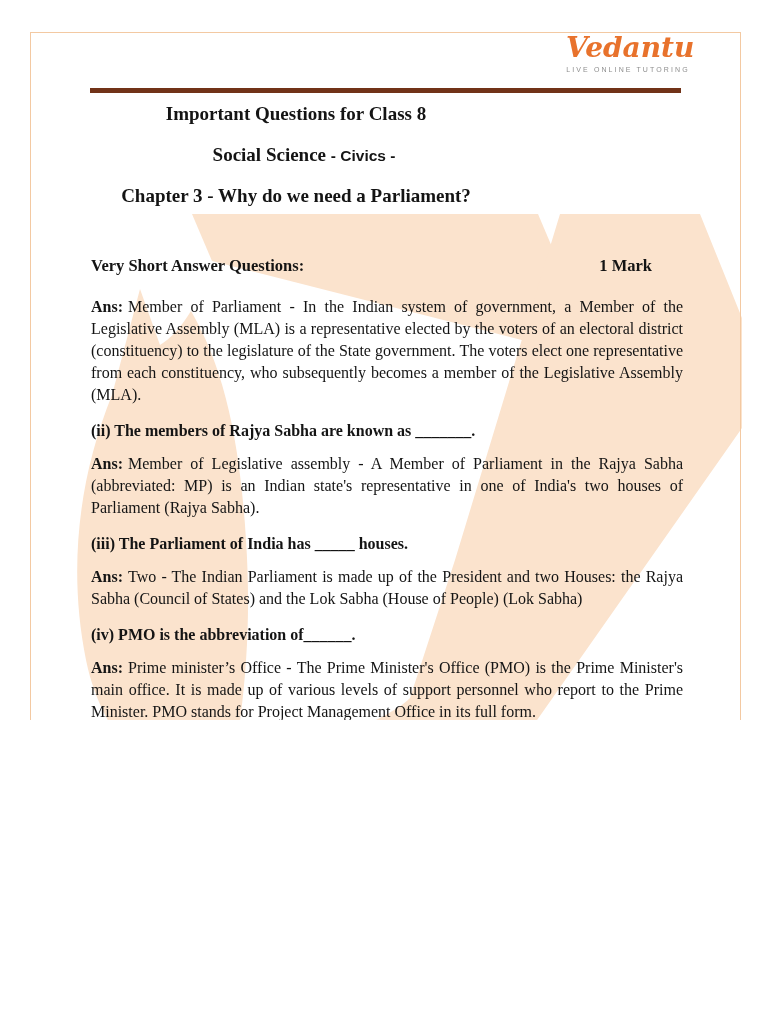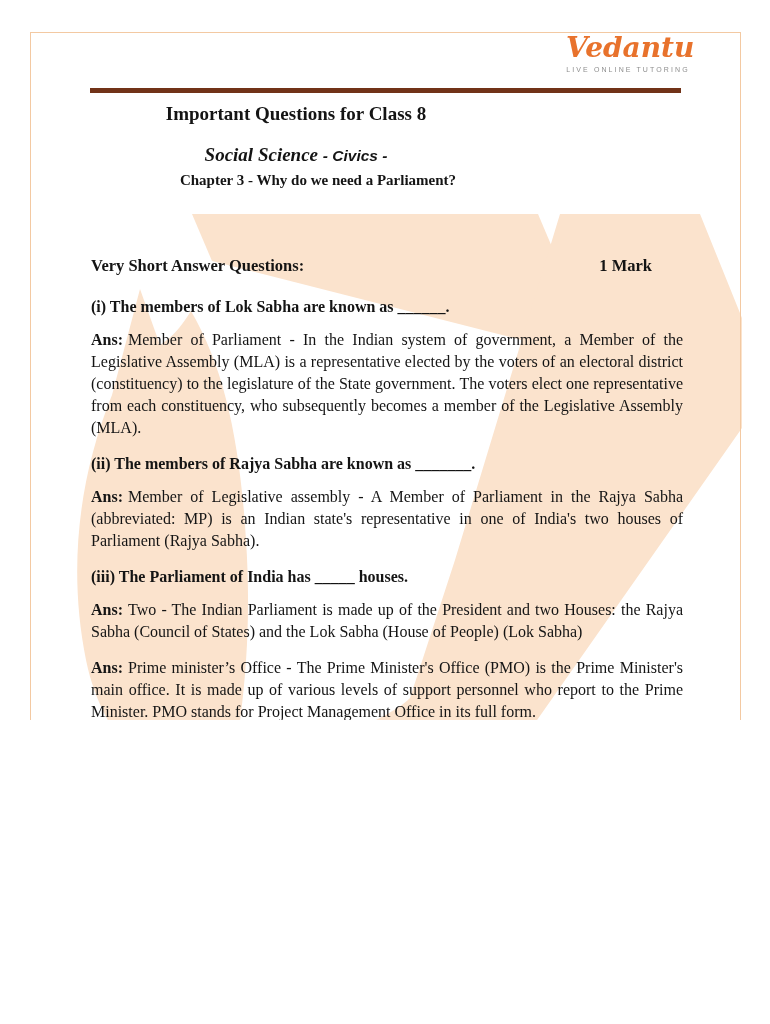--- a/index.html
+++ b/index.html
@@ -20,23 +20,23 @@
     font-size:28px;line-height:30px;color:var(--brand-orange,#e8722c);letter-spacing:0px;
   }
   .logo .tagline{
     font-family:"Liberation Sans",sans-serif;font-size:7px;letter-spacing:2.1px;
     color:var(--tagline-gray,#8e8e8e);margin-top:3px;white-space:nowrap;
   }
   .rule{position:absolute;left:90px;top:88px;width:591px;height:5px;background:var(--rule-brown,#713318);}
 
   .titles{position:absolute;left:91px;top:0;width:592px;text-align:center;font-weight:bold;}
   .t1{position:absolute;left:0;top:103px;width:592px;font-size:19px;}
-  .t2{position:absolute;left:0;top:144px;width:592px;font-size:19px;font-style:italic;}
+  .t2{position:absolute;left:8px;top:144px;width:592px;font-size:19px;}
   .t2 .suffix{font-family:"Liberation Sans",sans-serif;font-size:15.5px;}
-  .t3{position:absolute;left:0;top:172px;width:592px;font-size:15px;padding-left:22px;}
+  .t3{position:absolute;left:0;top:185px;width:592px;font-size:19px;}
 
   .body-col{position:absolute;left:91px;top:255px;width:592px;font-size:16px;line-height:22px;}
   .secrow{display:flex;justify-content:space-between;font-weight:bold;font-size:16.5px;margin:0 0 19px 0;gap:24px;}
   .secrow .marks{padding-right:31px;}
   p.q{font-weight:bold;margin:0 0 11px 0;}
   p.ans{margin:0 0 14px 0;text-align:justify;}
   p.ans b{margin-right:5px;}
   .group2{margin-top:46px;}
   .group2 p.q{margin:0 0 13px 0;}
 
@@ -88,26 +88,26 @@
     <div class="t3 titles">Chapter 3 - Why do we need a Parliament?</div>
 
     <div class="body-col">
 
       <div class="secrow">
         <span>Very Short Answer Questions:</span>
         <span class="marks">1 Mark</span>
       </div>
 
       <div class="group1">
-        <p class="q">(i) The members of Lok Sabha are known as ______.</p>
         <p class="ans"><b>Ans:</b><span>Member of Parliament - In the Indian system of government, a Member of the Legislative Assembly (MLA) is a representative elected by the voters of an electoral district (constituency) to the legislature of the State government. The voters elect one representative from each constituency, who subsequently becomes a member of the Legislative Assembly (MLA).</span></p>
         <p class="q">(ii) The members of Rajya Sabha are known as _______.</p>
         <p class="ans"><b>Ans:</b><span>Member of Legislative assembly - A Member of Parliament in the Rajya Sabha (abbreviated: MP) is an Indian state's representative in one of India's two houses of Parliament (Rajya Sabha).</span></p>
         <p class="q">(iii) The Parliament of India has _____ houses.</p>
         <p class="ans"><b>Ans:</b><span>Two - The Indian Parliament is made up of the President and two Houses: the Rajya Sabha (Council of States) and the Lok Sabha (House of People) (Lok Sabha)</span></p>
+        <p class="q">(iv) PMO is the abbreviation of______.</p>
         <p class="ans"><b>Ans:</b><span>Prime minister’s Office - The Prime Minister's Office (PMO) is the Prime Minister's main office. It is made up of various levels of support personnel who report to the Prime Minister. PMO stands for Project Management Office in its full form.</span></p>
       </div>
 
 
     </div>
 
     <div class="footer">
       <span class="f-left">Class LIVE Social Science</span>
       <a class="f-link" href="#">www.vedantu.com</a>
       <span class="f-page">1</span>

